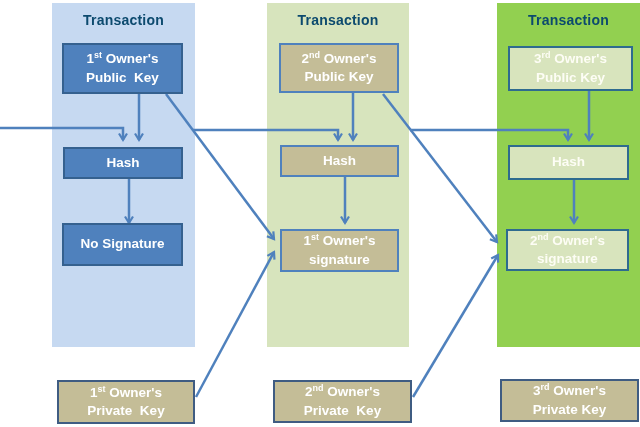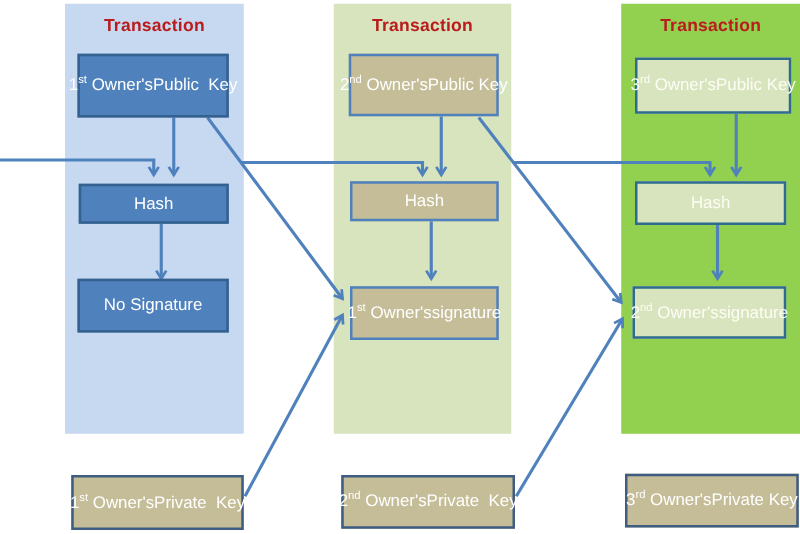--- a/index.html
+++ b/index.html
@@ -3,27 +3,27 @@
 <meta charset="utf-8">
 <style>
   html,body{margin:0;padding:0;background:#ffffff;}
   .stage{
     position:relative;width:640px;height:427px;background:#ffffff;
     overflow:hidden;font-family:"Liberation Sans",sans-serif;
   }
   .column{position:absolute;top:3px;height:344px;z-index:0;}
   .col-header{
     padding-top:9px;text-align:center;font-size:14px;font-weight:bold;
-    color:#b91c1c;letter-spacing:0.2px;
+    color:#0c4a6e;letter-spacing:0.2px;
   }
   .arrows{position:absolute;left:0;top:0;z-index:1;pointer-events:none;}
   .box{
     position:absolute;z-index:2;box-sizing:border-box;
-    display:flex;flex-direction:row;align-items:center;justify-content:center;
-    color:#ffffff;font-weight:normal;font-size:13.5px;line-height:1.35;
+    display:flex;flex-direction:column;align-items:center;justify-content:center;
+    color:#ffffff;font-weight:bold;font-size:13.5px;line-height:1.35;
     text-align:center;
   }
   .box-blue{background:#4f81bd;border:2px solid #35618f;}
   .box-tan{background:#c4bd97;border:2px solid #4f81bd;}
   .box-pale{background:#d8e4bd;border:2px solid #2e6b8f;color:#fdfdf5;}
   .box-pk{background:#c4bd97;border:2px solid #3f5c82;}
   .l1{white-space:nowrap;}
   .l1 sup{font-size:9px;line-height:0;}
   .l2{white-space:pre;}
 </style>

